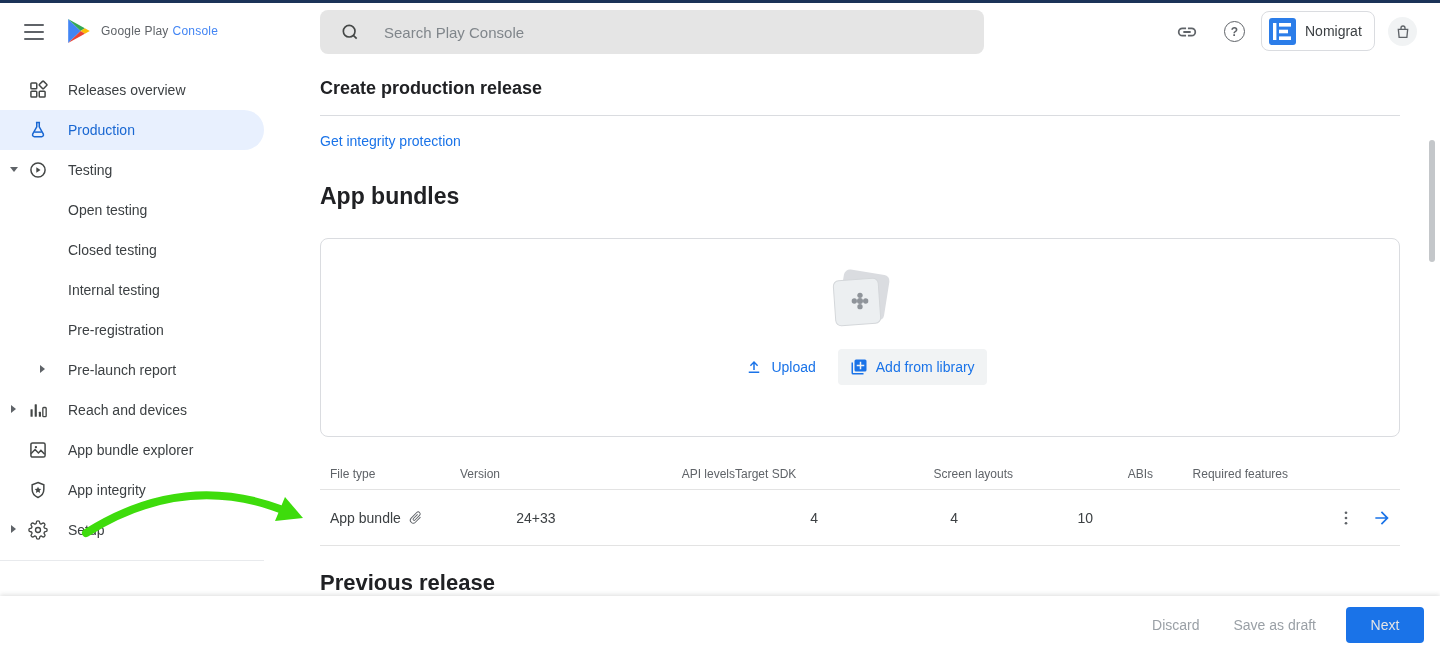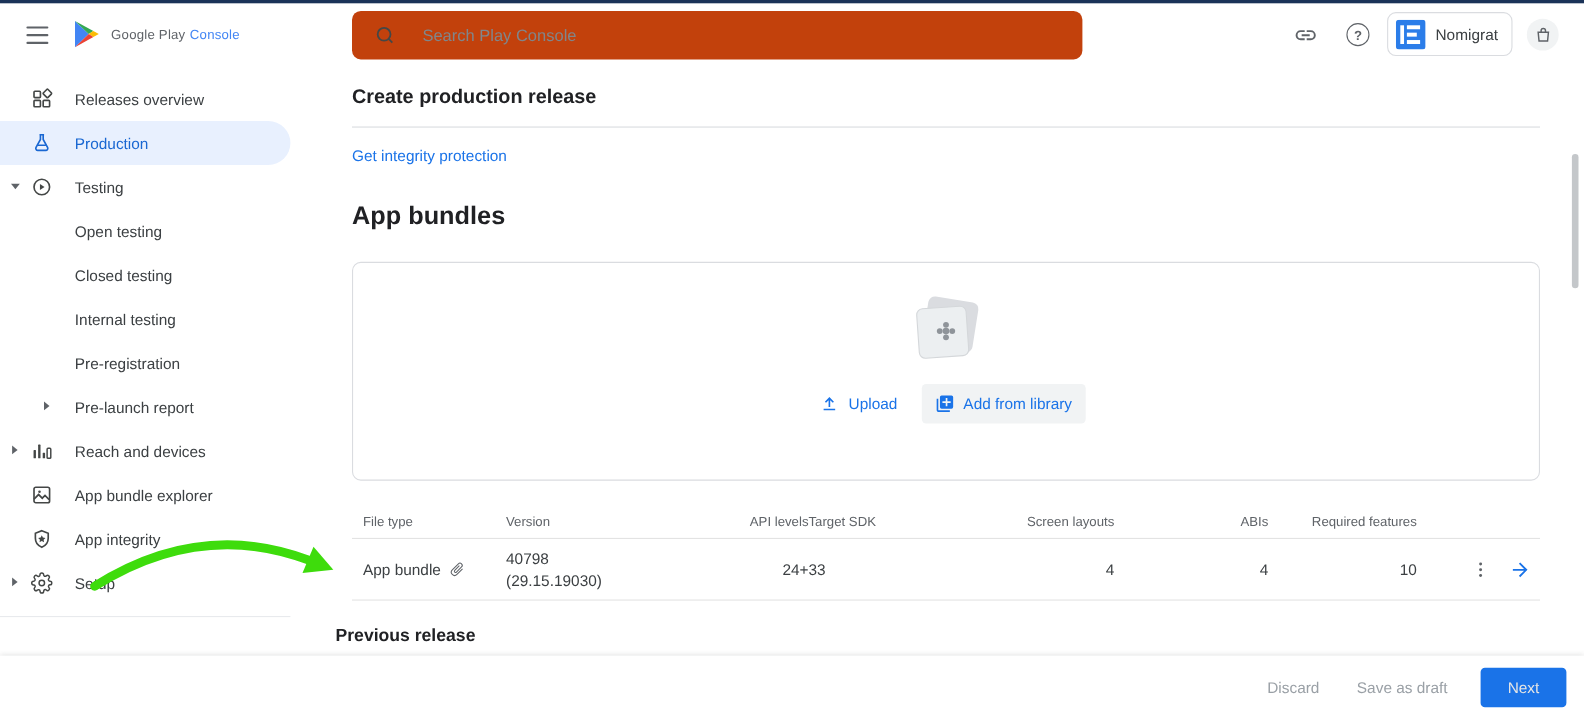--- a/index.html
+++ b/index.html
@@ -7,21 +7,21 @@
 body{position:relative;font-family:"Liberation Sans",sans-serif;background:#fff;overflow:hidden;color:#3c4043;}
 svg{display:block;}
 .top-strip{position:absolute;left:0;top:0;width:1440px;height:3px;background:#1b3358;}
 
 
 .hamburger{position:absolute;left:24px;top:24px;width:20px;height:16px;display:flex;flex-direction:column;justify-content:space-between;cursor:pointer;}
 .hamburger span{height:2px;background:#5f6368;border-radius:1px;}
 .logo{position:absolute;left:66px;top:18px;display:flex;align-items:center;gap:9px;cursor:pointer;}
 .logo-text{font-size:12px;font-weight:500;letter-spacing:.2px;color:#5f6368;white-space:nowrap;}
 .logo-text .c2{color:#4285f4;margin-left:4px;}
-.search{position:absolute;left:320px;top:10px;width:664px;height:44px;background:#c2410c;border-radius:8px;display:flex;align-items:center;padding:0 16px 0 20px;}
+.search{position:absolute;left:320px;top:10px;width:664px;height:44px;background:#e5e5e5;border-radius:8px;display:flex;align-items:center;padding:0 16px 0 20px;}
 .search .s-icn{color:#444746;}
 .search input{flex:1;border:none;outline:none;background:transparent;font-size:15px;margin-left:24px;font-family:inherit;color:#202124;}
 .search input::placeholder{color:#80868b;}
 .hdr-icon{position:absolute;width:22px;height:22px;color:#5f6368;cursor:pointer;}
 .help-icon{position:absolute;left:1224px;top:21px;width:21px;height:21px;border:1.6px solid #5f6368;border-radius:50%;color:#5f6368;font-size:12px;font-weight:700;display:flex;align-items:center;justify-content:center;cursor:pointer;}
 .account{position:absolute;left:1261px;top:11px;height:40px;border:1px solid #dadce0;border-radius:8px;display:flex;align-items:center;gap:9px;padding:0 12px 0 7px;cursor:pointer;background:#fff;}
 .acct-name{font-size:14px;color:#3c4043;}
 .bag-chip{position:absolute;left:1388px;top:17px;width:29px;height:29px;border-radius:50%;background:#f1f3f4;display:flex;align-items:center;justify-content:center;color:#5f6368;cursor:pointer;}
 
 
@@ -61,21 +61,21 @@
 .c3{width:80px;text-align:right;}
 .c4{width:133px;text-align:left;}
 .c5{width:145px;text-align:right;}
 .c6{width:140px;text-align:right;}
 .c7{width:135px;text-align:right;}
 .c8{flex:1;display:flex;align-items:center;justify-content:flex-end;gap:14px;padding-right:2px;}
 .version div{line-height:20px;}
 .clip{color:#5f6368;transform:rotate(45deg);}
 .kebab{width:24px;height:24px;display:flex;align-items:center;justify-content:center;color:#5f6368;cursor:pointer;background:none;border:none;}
 .row-arrow{width:26px;height:24px;color:#1a73e8;cursor:pointer;display:flex;align-items:center;background:none;border:none;}
-.previous-title{position:absolute;left:305px;top:570px;font-size:16px;font-weight:600;color:#202124;}
+.previous-title{position:absolute;left:320px;top:570px;font-size:22px;font-weight:600;color:#202124;}
 
 
 .footer{position:absolute;left:0;top:596px;width:1440px;height:58px;background:#fff;box-shadow:0 -1px 5px rgba(60,64,67,.18);display:flex;align-items:center;justify-content:flex-end;gap:10px;padding-right:16px;z-index:40;}
 .f-ghost{border:none;background:transparent;color:#9aa0a6;font-size:14px;font-weight:500;padding:8px 12px;font-family:inherit;cursor:pointer;}
 .f-next{border:none;background:#1a73e8;color:#e5e5e5;font-size:14px;font-weight:500;width:78px;height:36px;border-radius:4px;cursor:pointer;font-family:inherit;margin-left:8px;}
 
 
 .annotation{position:absolute;left:0;top:0;width:1440px;height:654px;pointer-events:none;z-index:60;}
 .scrollbar{position:absolute;left:1429px;top:140px;width:6px;height:122px;background:#c4c7ca;border-radius:3px;z-index:45;cursor:pointer;}
 </style>
@@ -291,24 +291,20 @@
     <div class="c8"></div>
   </div>
   <div class="t-row">
     <div class="c1">
       <span>App bundle</span>
       <span class="clip">
         <svg width="15" height="15" viewBox="0 0 24 24" fill="currentColor">
             <path d="M16.5 6v11.5a4 4 0 0 1-8 0V5a2.5 2.5 0 0 1 5 0v10.5a1 1 0 0 1-2 0V6H10v9.5a2.5 2.5 0 0 0 5 0V5a4 4 0 0 0-8 0v12.5a5.5 5.5 0 0 0 11 0V6h-1.5z"></path>
           </svg>
       </span>
-    </div>
-    <div class="c2 version">
-      <div>40798</div>
-      <div>(29.15.19030)</div>
     </div>
     <div class="c3">24+</div>
     <div class="c4">33</div>
     <div class="c5">4</div>
     <div class="c6">4</div>
     <div class="c7">10</div>
     <div class="c8">
       <button class="kebab">
         <svg viewBox="0 0 24 24" width="18" height="18" fill="currentColor">
             <circle cx="12" cy="5" r="1.8"></circle>

